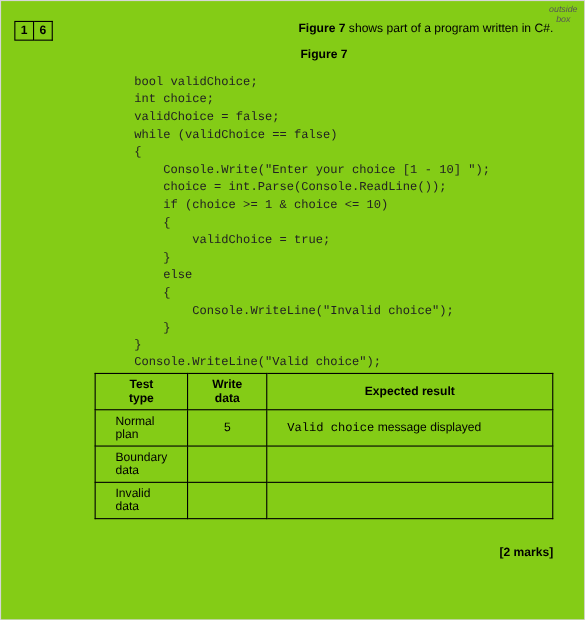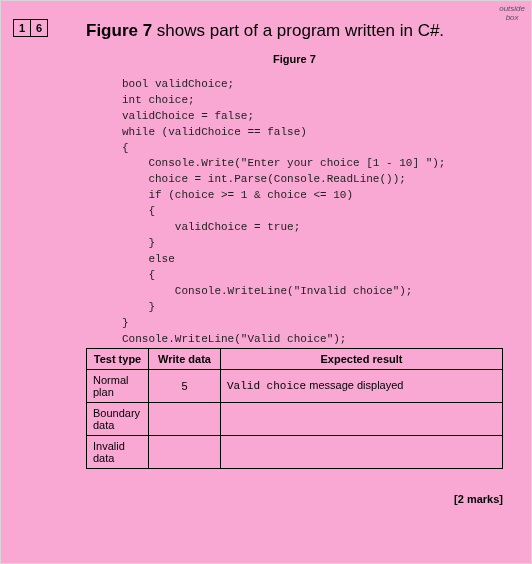--- a/index.html
+++ b/index.html
@@ -5,21 +5,21 @@
   html, body {
     margin: 0;
     padding: 0;
     background: #f4f4f5;
     font-family: Arial, Helvetica, sans-serif;
     color: #000;
   }
   .page {
     width: 532px;
     height: 564px;
-    background: #f9a8d4;
+    background: #84cc16;
     border: 1px solid #d6d6d8;
     box-shadow: 2px 2px 4px rgba(0,0,0,0.1);
     position: relative;
     box-sizing: border-box;
   }
   .margin-annot {
     position: absolute;
     top: 4px;
     right: 6px;
     font-size: 8px;
@@ -45,22 +45,23 @@
     justify-content: center;
   }
   .qnum-box + .qnum-box { border-left: none; }
   .content {
     position: absolute;
     top: 18px;
     left: 85px;
     right: 28px;
   }
   .intro {
-    font-size: 17px;
+    font-size: 11px;
     line-height: 1.4;
+    text-align: right;
   }
   .figcap {
     text-align: center;
     font-size: 11px;
     font-weight: bold;
     margin: 10px 0 12px 0;
   }
   .code {
     font-family: "Courier New", Courier, monospace;
     font-size: 11px;
@@ -74,21 +75,21 @@
     margin-top: 18px;
     margin-bottom: 10px;
   }
   table {
     border-collapse: collapse;
     font-size: 11px;
     width: 100%;
   }
   th, td {
     border: 1px solid #000;
-    padding: 4px 6px;
+    padding: 4px 18px;
     text-align: center;
     vertical-align: middle;
   }
   th {
     font-weight: bold;
   }
   td.left { text-align: left; }
   .mono { font-family: Liberation Mono, monospace; text-align: center; }
   .marks {
     font-size: 11px;

